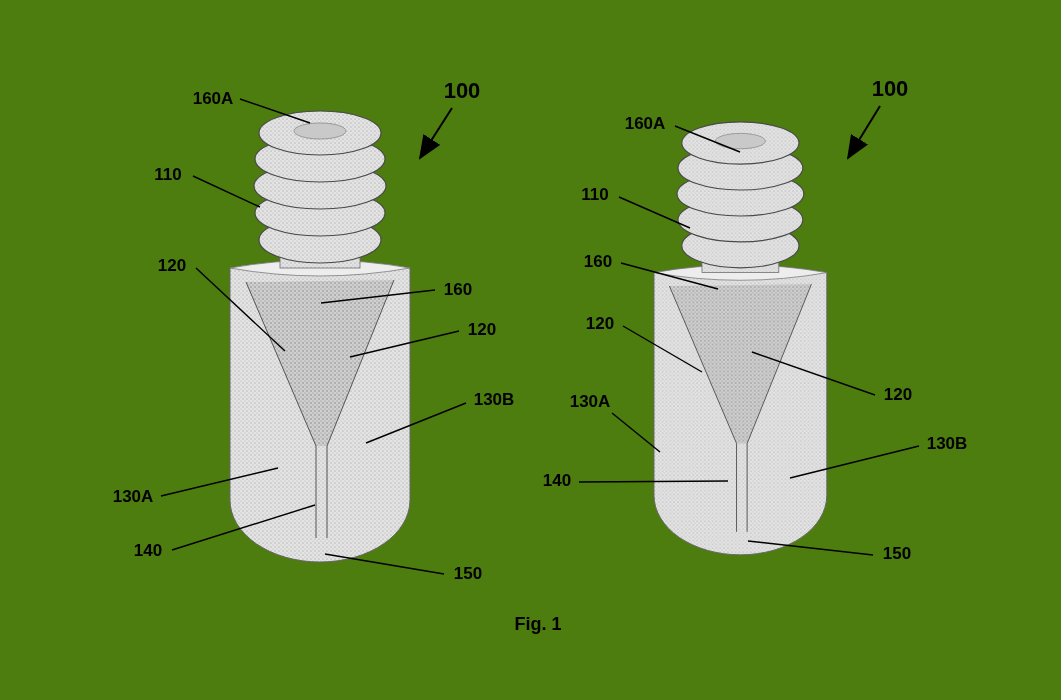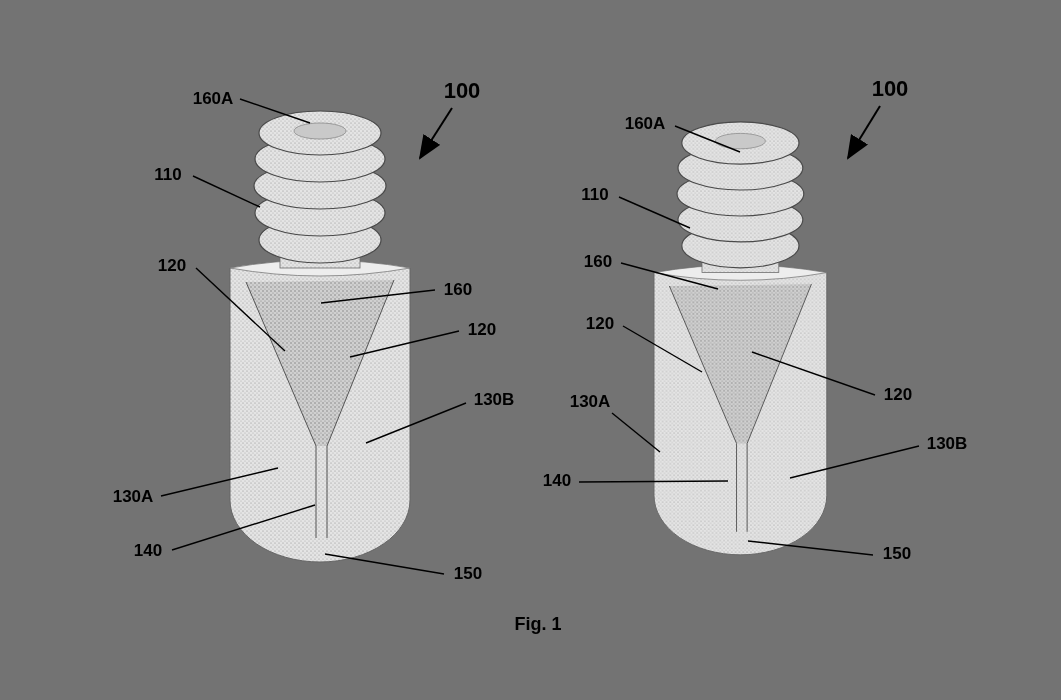--- a/index.html
+++ b/index.html
@@ -1,20 +1,20 @@
 <!DOCTYPE html>
 <html><head>
 <meta charset="utf-8">
 <style>
   html, body { margin: 0; padding: 0; background: #ffffff; }
   .stage {
     position: relative;
     width: 1061px;
     height: 700px;
-    background: #737373;
+    background: #4d7c0f;
     overflow: hidden;
     font-family: "Liberation Sans", sans-serif;
   }
   svg { display: block; }
   text.ref {
     font-family: "Liberation Sans", sans-serif;
     font-size: 17px;
     font-weight: bold;
     fill: #000000;
   }

